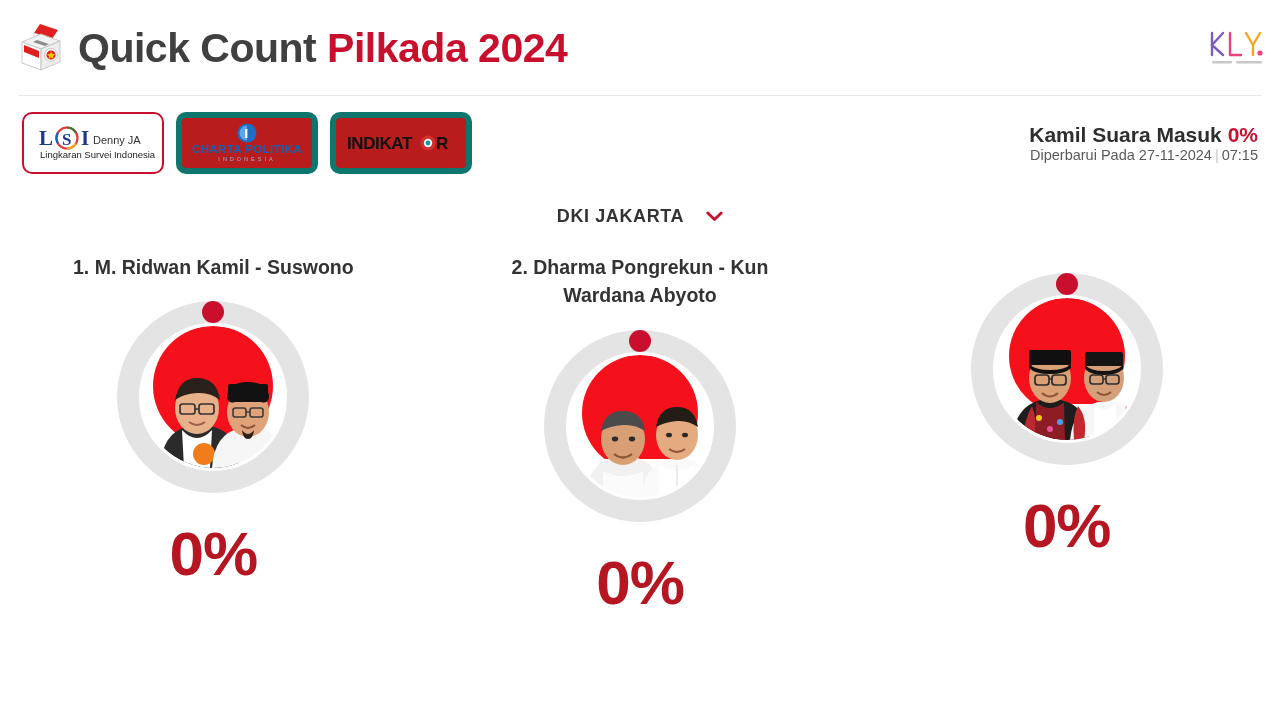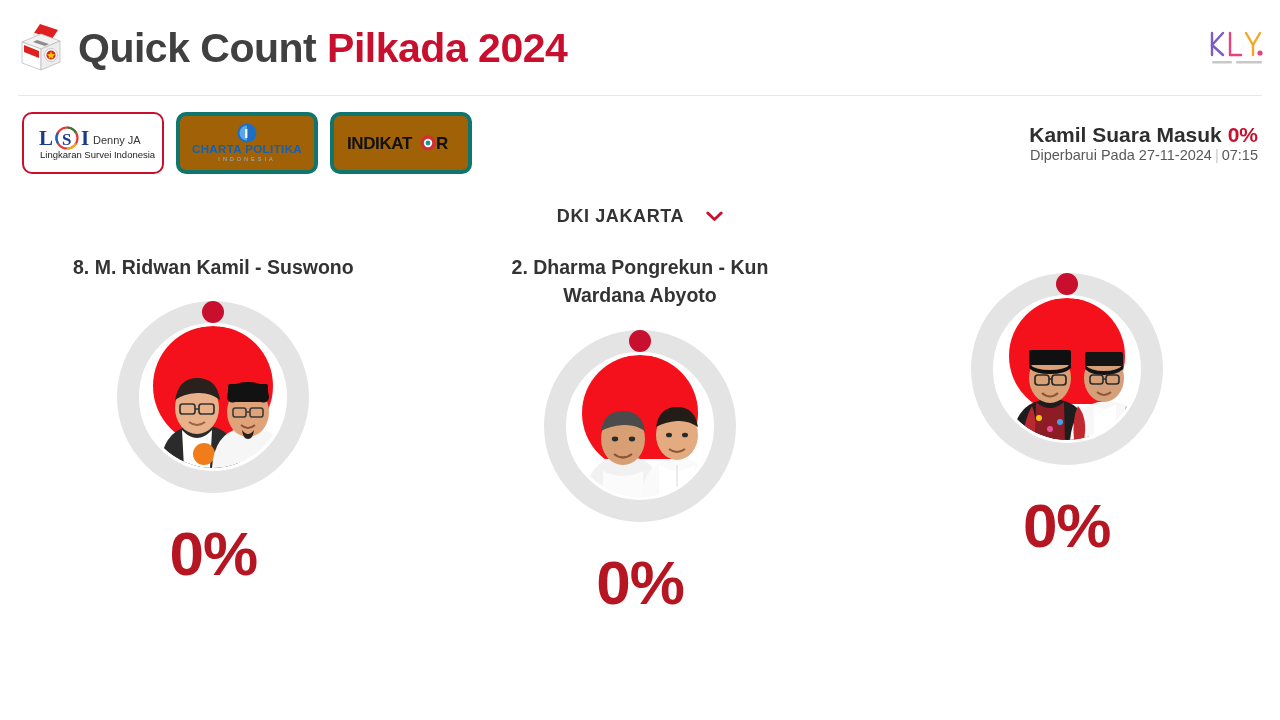--- a/index.html
+++ b/index.html
@@ -77,22 +77,22 @@
 
   .tabs {
     display: flex;
     gap: 12px;
   }
 
   .tab {
     width: 142px;
     height: 62px;
     border-radius: 10px;
-    border: 4px solid #0f766e;
-    background: #a16207;
+    border: 6px solid #0f766e;
+    background: #b91c1c;
     display: flex;
     align-items: center;
     justify-content: center;
     cursor: pointer;
   }
   .tab.selected {
     border: 2px solid #c8102e;
     background: #ffffff;
   }
 
@@ -312,21 +312,21 @@
         <svg viewBox="0 0 17 11" class="chev">
           <path d="M1.8 2 L8.5 8.6 L15.2 2" fill="none" stroke="#c8102e" stroke-width="2.8" stroke-linecap="round" stroke-linejoin="round"></path>
         </svg>
       </span>
     </button>
   </div>
 
   <div class="candidates">
 
     <div class="candidate">
-      <div class="cand-name">8. M. Ridwan Kamil - Suswono</div>
+      <div class="cand-name">1. M. Ridwan Kamil - Suswono</div>
       <div class="gauge-wrap">
         <svg class="gauge-svg" viewBox="0 0 200 200">
           <circle cx="100" cy="100" r="85" fill="none" stroke="#e4e4e4" stroke-width="22"></circle>
           <circle cx="100" cy="100" r="85" fill="none" stroke="#ffffff" stroke-width="13" opacity="0"></circle>
           <circle cx="100" cy="15" r="11" fill="#c8102e"></circle>
         </svg>
         <div class="avatar">
           <svg viewBox="0 0 142 142">
             <defs>
                 <clipPath id="c1">

